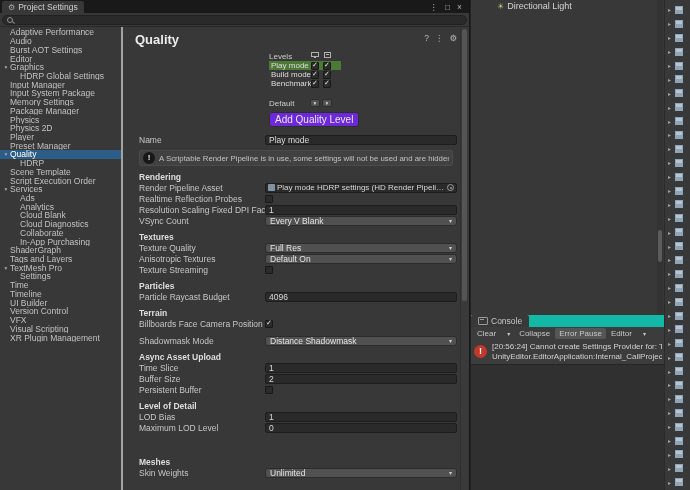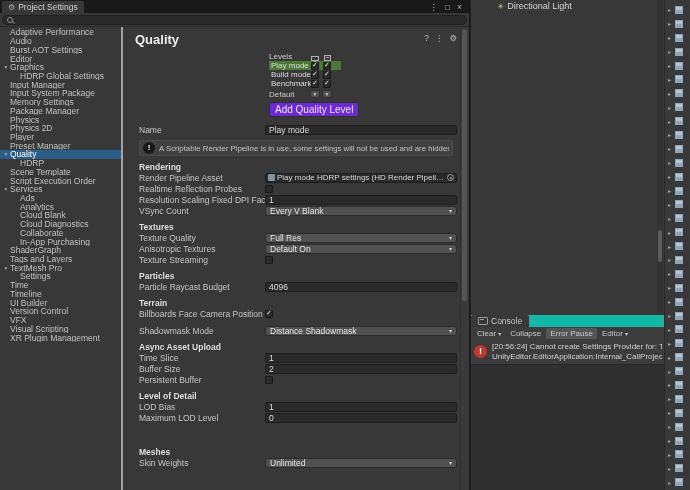--- a/index.html
+++ b/index.html
@@ -19,21 +19,21 @@
   .asset-glyph{width:10px;height:10px;background:#93A5B4;border:1px solid #2F3A42;border-radius:1px;position:relative;box-sizing:border-box}
   .asset-glyph::after{content:"";position:absolute;left:1px;top:1px;right:1px;height:3px;background:rgba(255,255,255,0.35)}
 
   
   .console-panel{position:absolute;left:470px;top:315px;width:194px;height:175px;background:#303030;border-left:1px solid #242424;box-sizing:border-box}
   .console-tabbar{height:12px;background:#14b8a6;display:flex}
   .console-tab{display:flex;align-items:center;gap:3px;background:#383838;padding:0 7px;font-size:8.5px;color:#C8C8C8;border-radius:2px 2px 0 0}
   .console-glyph{width:8px;height:6px;border:1px solid #9A9A9A;border-radius:1px;position:relative}
   .console-glyph::after{content:"";position:absolute;left:1px;top:1px;width:4px;height:1px;background:#9A9A9A}
   .console-toolbar{height:13px;background:#3C3C3C;border-bottom:1px solid #282828;display:flex;align-items:center;padding-left:2px;gap:1px}
-  .tbtn{display:flex;align-items:center;gap:2px;font-size:8px;color:#C8C8C8;padding:0 4px;height:11px;white-space:nowrap}
+  .tbtn{display:flex;align-items:center;gap:11px;font-size:8px;color:#C8C8C8;padding:0 4px;height:11px;white-space:nowrap}
   .tbtn.active{background:#555;border-radius:2px}
   .tbtn .caret{font-size:6px}
   .console-list{position:absolute;top:25px;bottom:0;left:0;right:0;background:#303030}
   .console-entry{position:relative;height:25px;background:#3C3C3C;border-bottom:1px solid #262626;padding:2px 2px 0 21px;box-sizing:border-box;overflow:hidden}
   .err-badge{position:absolute;left:3px;top:5px;width:13px;height:13px;border-radius:50%;background:#C2392B;color:#FFF;font-size:9px;font-weight:bold;text-align:center;line-height:13px}
   .console-line{font-size:8px;color:#D2D2D2;line-height:10px;white-space:nowrap;overflow:hidden}
 
   
   .ps-window{position:absolute;left:0;top:0;width:470px;height:490px;background:#383838;border-right:1px solid #161616;box-sizing:border-box}
   .ps-titlebar{height:13px;background:#191919;display:flex;align-items:flex-end}
@@ -56,35 +56,35 @@
 
   .content{flex:1;position:relative;overflow:hidden}
   .content-inner{position:absolute;left:12px;right:12px;top:0}
   .content-scroll{position:absolute;right:0;top:0;bottom:0;width:8px;background:#3A3A3A;border-left:1px solid #303030}
   .content-scroll .thumb{position:absolute;left:1px;top:2px;width:5px;height:272px;background:#555;border-radius:3px}
 
   .page-title{font-size:13px;font-weight:bold;color:#ECECEC;margin-top:5px;height:15px}
   .hdr-icons{position:absolute;top:6px;right:12px;display:flex;gap:6px;font-size:8.5px;color:#B8B8B8;z-index:2}
 
   .levels-block{margin-left:134px;margin-top:5px;width:72px}
-  .levels-head{display:flex;align-items:flex-end;height:9px}
+  .levels-head{display:flex;align-items:flex-start;height:9px}
   .lvl-label{width:40px;flex:none;font-size:8px;color:#CCC}
   .colicon{width:12px;display:flex;justify-content:center}
   .icon-monitor{width:8px;height:5px;border:1px solid #B0B0B0;position:relative;box-sizing:border-box}
   .icon-monitor::after{content:"";position:absolute;left:2px;bottom:-2px;width:2px;height:1px;background:#B0B0B0}
   .icon-card{width:7px;height:6px;border:1px solid #B0B0B0;position:relative;box-sizing:border-box}
   .icon-card::after{content:"";position:absolute;left:1px;top:1px;right:1px;height:1px;background:#B0B0B0}
   .lvl-row{display:flex;align-items:center;height:9px}
   .lvl-row.active{background:#4C7A36}
   .lvl-name{width:40px;flex:none;font-size:8px;color:#DDD;padding-left:2px;box-sizing:border-box;white-space:nowrap}
   .lvl-cell{width:12px;display:flex;justify-content:center}
   .cb{width:8px;height:8px;background:#2B2B2B;border:1px solid #191919;border-radius:1px;position:relative;box-sizing:border-box;flex:none}
   .cb .tick{position:absolute;left:0;top:-2px;font-size:7px;color:#E0E0E0}
   .lvl-row.active .cb .tick{color:#DFF0C8}
-  .default-row{display:flex;align-items:center;height:10px;margin-top:1px}
+  .default-row{display:flex;align-items:flex-start;height:10px;margin-top:11px}
   .mini-dd{width:10px;height:8px;background:#515151;border:1px solid #2E2E2E;border-radius:2px;font-size:5.5px;color:#D8D8D8;display:flex;align-items:center;justify-content:center;margin:0 1px;box-sizing:border-box}
   .add-btn{margin-top:3px;background:#6d28d9;border:1px solid #2E2E2E;border-radius:3px;font-size:10px;color:#E8E8E8;text-align:right;padding:1px 5px;white-space:nowrap;width:max-content}
 
   .prow{display:flex;align-items:center;height:11px;padding-left:4px}
   .plabel{width:126px;flex:none;font-size:8.5px;color:#C6C6C6;white-space:nowrap;overflow:hidden}
   .pcontrol{flex:1;display:flex;align-items:center;min-width:0}
   .tfield{flex:1;height:10px;background:#2A2A2A;border:1px solid #1D1D1D;border-radius:2px;display:flex;align-items:center;padding:0 3px;font-size:8.5px;color:#DADADA;box-sizing:border-box;min-width:0}
   .dd{flex:1;height:10px;background:#515151;border:1px solid #2C2C2C;border-radius:3px;display:flex;align-items:center;padding:3px 4px;font-size:8.5px;color:#E4E4E4;box-sizing:border-box;min-width:0}
   .dd .caret{margin-left:auto;font-size:6px;color:#CFCFCF}
   .objf{flex:1;height:10px;background:#2A2A2A;border:1px solid #1D1D1D;border-radius:2px;display:flex;align-items:center;gap:2px;padding:0 2px;font-size:8px;color:#D6D6D6;box-sizing:border-box;min-width:0}

